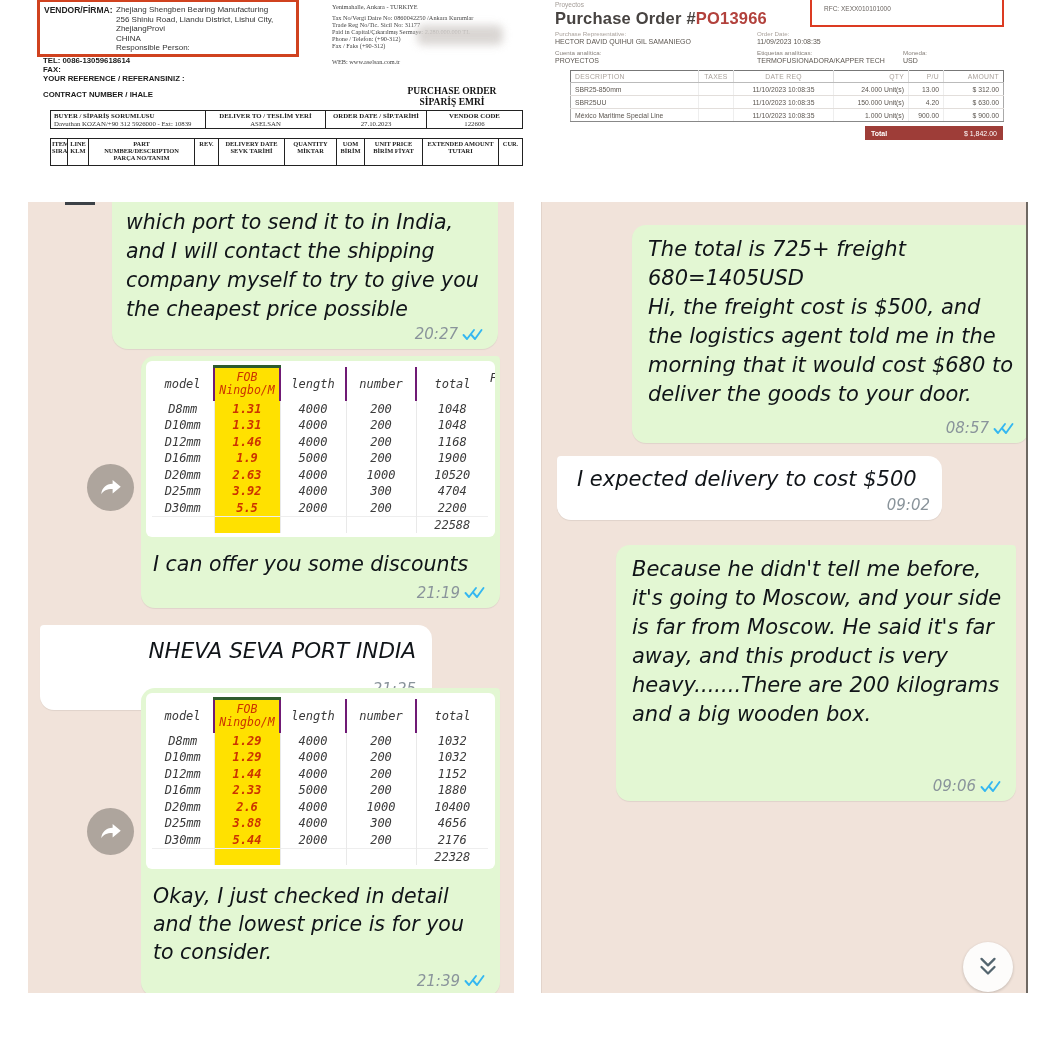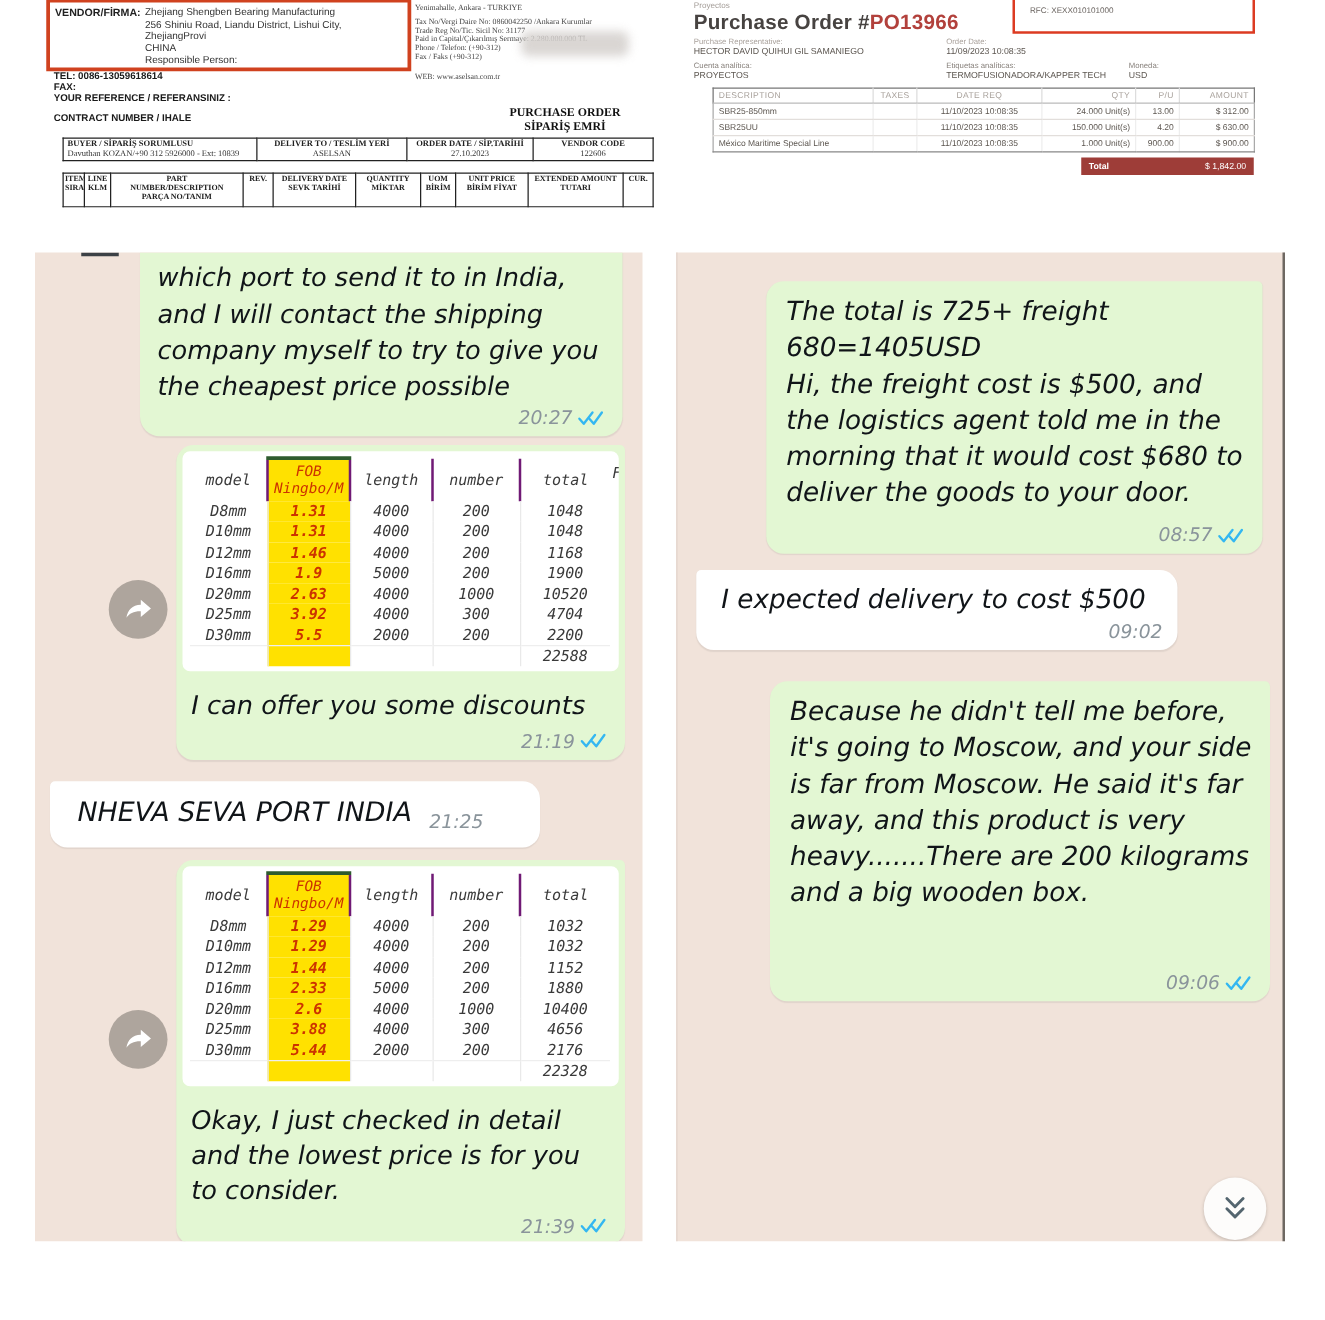--- a/index.html
+++ b/index.html
@@ -9,21 +9,21 @@
     --doc-red-border:#d0421f; --maroon:#9e3d38; --po-red:#b2413c;
   }
   *{margin:0;padding:0;box-sizing:border-box;}
   html,body{background:#fff;}
   body{font-family:"DejaVu Sans","Liberation Sans",sans-serif;}
   .canvas{position:relative;width:1060px;height:1056px;background:#fff;overflow:hidden;}
 
   
   .doc-left{position:absolute;left:35px;top:0;width:495px;height:166px;overflow:hidden;
     font-family:"Liberation Serif","DejaVu Serif",serif;color:#222;}
-  .vendor-box{position:absolute;left:2px;top:0;width:292px;height:57px;
+  .vendor-box{position:absolute;left:2px;top:0;width:262px;height:57px;
     border:3px solid var(--doc-red-border,#d0421f);border-top-width:2px;display:flex;padding:3px 4px;}
   .vendor-label{font-weight:bold;font-size:8.5px;width:72px;flex:none;font-family:"Liberation Sans",sans-serif;}
   .vendor-addr{font-size:8px;line-height:9.6px;font-family:"Liberation Sans",sans-serif;color:#333;}
   .doc-contact{position:absolute;left:8px;top:57px;font-family:"Liberation Sans",sans-serif;
     font-weight:bold;font-size:7.8px;line-height:8.8px;color:#1a1a1a;}
   .doc-contact .sp{margin-top:8px;}
   .company-block{position:absolute;left:297px;top:3px;width:200px;font-size:6.3px;line-height:7px;color:#444;}
   .company-block .l1{margin-bottom:4px;}
   .company-block .web{margin-top:9px;}
   .blur-patch{position:absolute;left:85px;top:22px;width:86px;height:20px;background:#d6d2cf;
@@ -92,21 +92,21 @@
   .fob-c{background:var(--highlight-yellow,#ffe100);color:var(--fob-red,#cc3300);font-weight:bold;}
   .grand td{border-top:1px solid #eee;}
   .clip-char{position:absolute;right:-2px;top:10px;font-family:"DejaVu Sans Mono",monospace;
     font-size:12px;color:#3a3a3a;}
   .caption{padding:8px 14px 30px 12px;color:#101418;font-size:20.5px;line-height:28px;}
 
   .fwd-btn{position:absolute;width:47px;height:47px;border-radius:50%;background:rgba(94,88,82,.45);
     display:flex;align-items:center;justify-content:center;cursor:pointer;}
   .fwd-btn svg{width:26px;height:26px;}
 
-  .nheva{display:flex;align-items:flex-end;gap:14px;padding:11px 16px 12px 22px;}
+  .nheva{display:flex;align-items:flex-end;gap:14px;padding:11px 16px 12px 22px;flex-direction:column;}
   .nheva .t{font-size:21.5px;color:#101418;line-height:30px;}
 
   .quote{position:relative;background:#f4f1f8;border-radius:8px;margin:7px 9px 4px 9px;
     padding:6px 12px 10px 18px;overflow:hidden;}
   .quote-bar{position:absolute;left:0;top:0;bottom:0;width:7px;background:var(--quote-purple,#6d5ac8);
     border-radius:4px 0 0 4px;}
   .quote-name{color:var(--quote-name,#6152c9);font-size:19.5px;font-weight:500;line-height:27px;}
   .quote-text{color:#909090;font-size:20px;line-height:26px;}
   .emoji{font-size:34px;line-height:40px;padding:2px 0 0 16px;display:inline-block;}
 
@@ -474,21 +474,21 @@
 
     <div class="fwd-btn" style="left:59px;top:606px">
       <svg viewBox="0 0 24 24">
           <path d="M13.5 4.5l7.5 6.3-7.5 6.3v-4.2c-5.2-.1-8.4 1.6-10.6 4.8.9-5.9 4.3-9.3 10.6-9.6V4.5z" fill="#fff"></path>
         </svg>
     </div>
   </section>
 
   <section class="chat chat-right">
 
-    <div class="bubble green" style="left:71px;top:23px;width:397px;height:218px;border-top-right-radius:4px;padding:10px 14px 26px 16px">
+    <div class="bubble green" style="left:90px;top:23px;width:397px;height:218px;border-top-right-radius:4px;padding:10px 14px 26px 16px">
       <span class="msg-text" style="font-size:21px">The total is 725+ freight 680=1405USD
 Hi, the freight cost is $500, and the logistics agent told me in the morning that it would cost $680 to deliver the goods to your door.</span>
       <span class="meta">
           <span class="time">08:57</span>
         <svg class="ticks" viewBox="0 0 24 13" fill="none" stroke="#34b7f1" stroke-width="1.9" stroke-linecap="round" stroke-linejoin="round">
             <path d="M1.5 7l3.5 4L12 2"></path>
             <path d="M9.5 7l3.5 4L19.5 2"></path>
           </svg>
       </span>
     </div>

